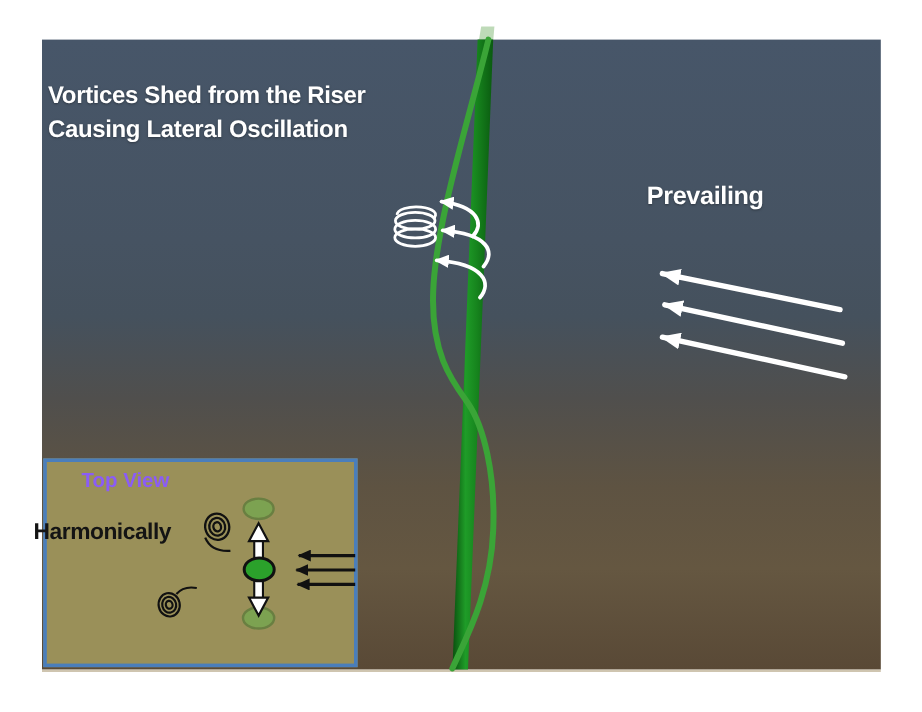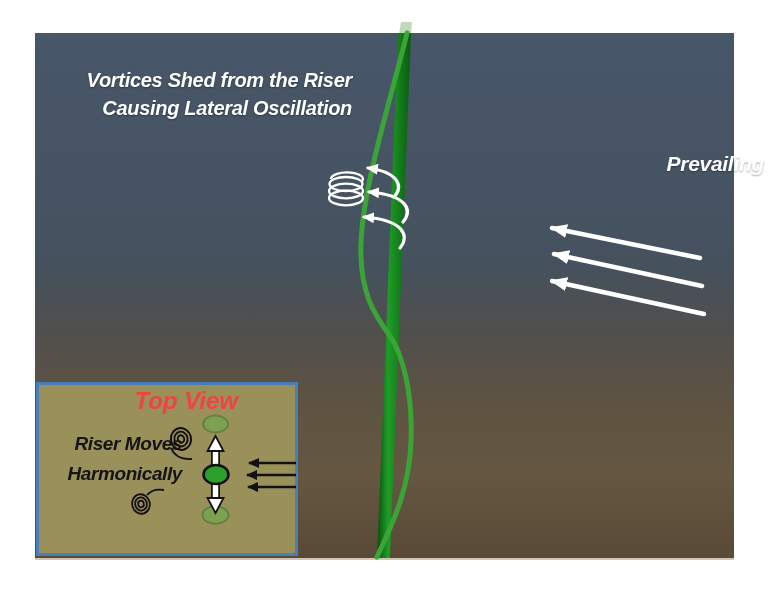--- a/index.html
+++ b/index.html
@@ -14,31 +14,31 @@
       #475669 0%, #465362 32%, #45515d 44%,
       #504f4d 57%, #5e5342 71%, #655741 84%, #594936 100%);
     border-bottom:2px solid #cfc5b0;
   }
   .inset{
     position:absolute;left:36px;top:382px;width:256px;height:168px;
     background:#9a9059;
     border:3px solid #4a7ebb;
   }
   svg.scene{position:absolute;left:0;top:0;width:768px;height:593px;pointer-events:none;}
-  .txt{position:absolute;font-weight:700;line-height:28px;text-align:right;font-style:italic;}
+  .txt{position:absolute;font-weight:700;line-height:28px;text-align:left;}
   .txt-viv{
     left:40px;top:66px;width:312px;color:#ffffff;font-size:20px;
     letter-spacing:-0.3px;text-shadow:0 1px 2px rgba(0,0,0,.35);
   }
   .txt-current{
     left:539px;top:148px;width:225px;color:#ffffff;font-size:21px;line-height:31px;
     letter-spacing:-0.3px;text-shadow:0 1px 2px rgba(0,0,0,.35);
   }
   .txt-inset-title{
-    left:68px;top:390px;width:170px;color:#ef4444;font-size:24px;line-height:22px;
+    left:68px;top:390px;width:170px;color:#8b5cf6;font-size:17px;line-height:22px;
   }
   .txt-inset-caption{
     left:28px;top:429px;width:154px;color:#141414;font-size:19px;line-height:30px;
     letter-spacing:-0.4px;
   }
 </style>
 </head>
 <body>
 
 <div class="frame"></div>
@@ -135,15 +135,14 @@
   <div>Causing Lateral Oscillation</div>
 </div>
 
 <div class="txt txt-current">
   <div>Prevailing</div>
 </div>
 
 <div class="txt txt-inset-title">Top View</div>
 
 <div class="txt txt-inset-caption">
-  <div>Riser Moves</div>
   <div>Harmonically</div>
 </div>
 
 </body></html>

